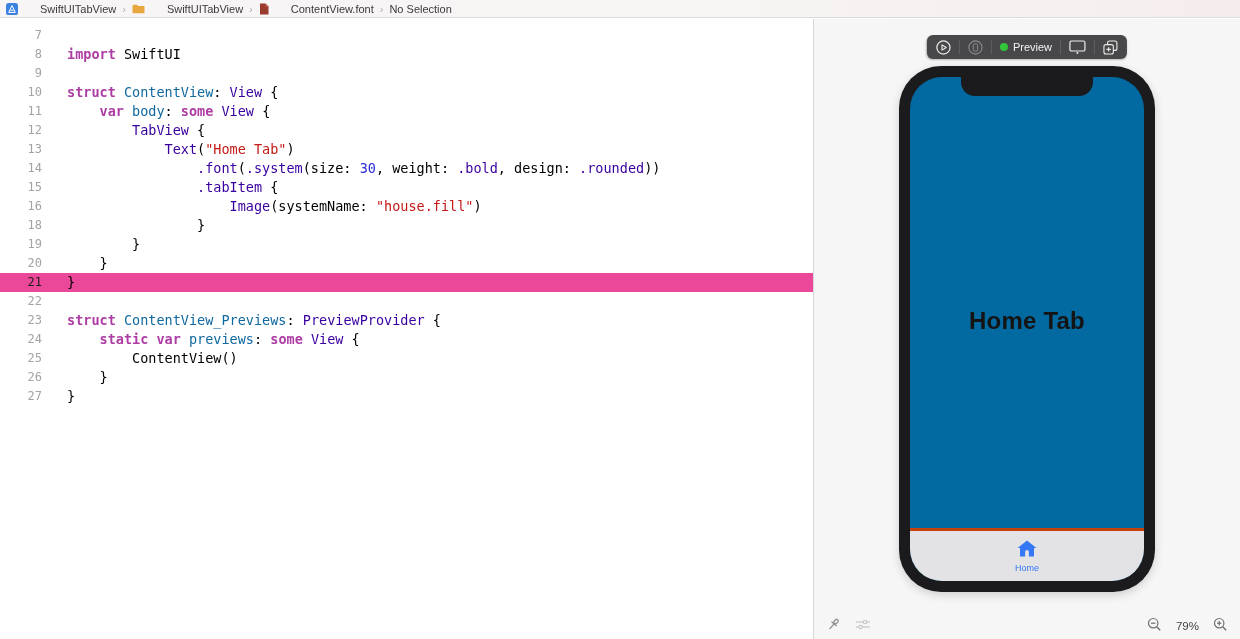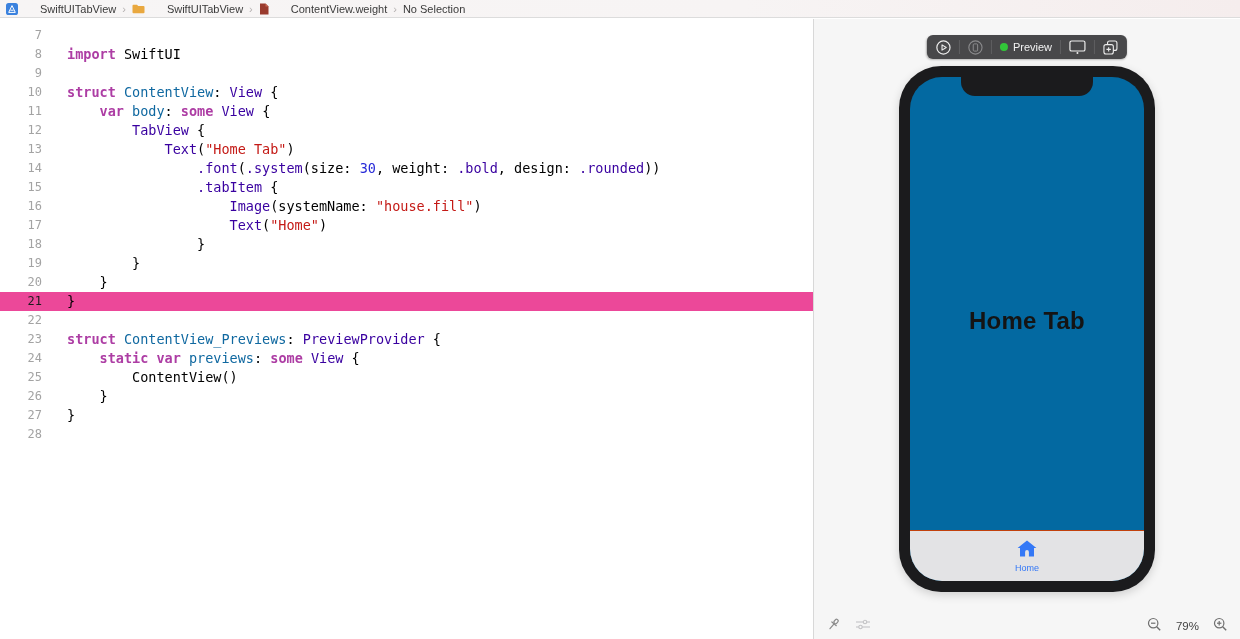--- a/index.html
+++ b/index.html
@@ -75,21 +75,21 @@
   .notch{
     position:absolute;top:0;left:50%;transform:translateX(-50%);
     width:132px;height:19px;background:#1b1b1d;border-radius:0 0 14px 14px;
   }
   .device-title{
     position:absolute;top:230px;left:0;right:0;text-align:center;
     font-size:24px;font-weight:bold;color:#141414;letter-spacing:.2px;
   }
   .tabbar{
     position:absolute;bottom:0;left:0;right:0;height:50px;
-    background:#e3e3e5;border-top:1px solid #c2410c;
+    background:#e3e3e5;border-top:3px solid #c2410c;
     display:flex;align-items:center;justify-content:center;
   }
   .tabitem{display:flex;flex-direction:column;align-items:center;gap:2px;cursor:default;}
   .tab-label{font-size:9px;color:#3478F6;}
 
   
   .bottombar{
     position:absolute;bottom:0;left:0;right:0;height:26px;
     display:flex;align-items:center;padding:0 12px;gap:14px;box-sizing:border-box;
   }
@@ -120,52 +120,50 @@
     <span>SwiftUITabView</span>
   </span>
   <span class="chev">›</span>
   <span class="crumb">
     <span>
       <svg width="10" height="12" viewBox="0 0 10 12">
           <path d="M1 0.5 H6.5 L9.5 3.5 V11.5 H1 Z" fill="#9A3B2E"></path>
           <path d="M6.5 0.5 L9.5 3.5 H6.5 Z" fill="#c96a55"></path>
         </svg>
     </span>
-    <span>ContentView.weight</span>
+    <span>ContentView.font</span>
   </span>
   <span class="chev">›</span>
   <span class="crumb">
     <span>No Selection</span>
   </span>
 </div>
 
 <div class="editor">
   <div class="code-area">
       <div class="cl"><span class="ln">7</span><span class="code"></span></div>
       <div class="cl"><span class="ln">8</span><span class="code"><span class="kw">import</span><span class="pl"> SwiftUI</span></span></div>
       <div class="cl"><span class="ln">9</span><span class="code"></span></div>
       <div class="cl"><span class="ln">10</span><span class="code"><span class="kw">struct</span><span class="pl"> </span><span class="de">ContentView</span><span class="pl">: </span><span class="ty">View</span><span class="pl"> {</span></span></div>
       <div class="cl"><span class="ln">11</span><span class="code"><span class="pl">    </span><span class="kw">var</span><span class="pl"> </span><span class="de">body</span><span class="pl">: </span><span class="kw">some</span><span class="pl"> </span><span class="ty">View</span><span class="pl"> {</span></span></div>
       <div class="cl"><span class="ln">12</span><span class="code"><span class="pl">        </span><span class="ty">TabView</span><span class="pl"> {</span></span></div>
       <div class="cl"><span class="ln">13</span><span class="code"><span class="pl">            </span><span class="ty">Text</span><span class="pl">(</span><span class="st">"Home Tab"</span><span class="pl">)</span></span></div>
       <div class="cl"><span class="ln">14</span><span class="code"><span class="pl">                </span><span class="ty">.font</span><span class="pl">(</span><span class="ty">.system</span><span class="pl">(size: </span><span class="nu">30</span><span class="pl">, weight: </span><span class="ty">.bold</span><span class="pl">, design: </span><span class="ty">.rounded</span><span class="pl">))</span></span></div>
       <div class="cl"><span class="ln">15</span><span class="code"><span class="pl">                </span><span class="ty">.tabItem</span><span class="pl"> {</span></span></div>
       <div class="cl"><span class="ln">16</span><span class="code"><span class="pl">                    </span><span class="ty">Image</span><span class="pl">(systemName: </span><span class="st">"house.fill"</span><span class="pl">)</span></span></div>
-      <div class="cl"><span class="ln">17</span><span class="code"><span class="pl">                    </span><span class="ty">Text</span><span class="pl">(</span><span class="st">"Home"</span><span class="pl">)</span></span></div>
       <div class="cl"><span class="ln">18</span><span class="code"><span class="pl">                }</span></span></div>
       <div class="cl"><span class="ln">19</span><span class="code"><span class="pl">        }</span></span></div>
       <div class="cl"><span class="ln">20</span><span class="code"><span class="pl">    }</span></span></div>
       <div class="cl hl"><span class="ln">21</span><span class="code"><span class="pl">}</span></span></div>
       <div class="cl"><span class="ln">22</span><span class="code"></span></div>
       <div class="cl"><span class="ln">23</span><span class="code"><span class="kw">struct</span><span class="pl"> </span><span class="de">ContentView_Previews</span><span class="pl">: </span><span class="ty">PreviewProvider</span><span class="pl"> {</span></span></div>
       <div class="cl"><span class="ln">24</span><span class="code"><span class="pl">    </span><span class="kw">static</span><span class="pl"> </span><span class="kw">var</span><span class="pl"> </span><span class="de">previews</span><span class="pl">: </span><span class="kw">some</span><span class="pl"> </span><span class="ty">View</span><span class="pl"> {</span></span></div>
       <div class="cl"><span class="ln">25</span><span class="code"><span class="pl">        ContentView()</span></span></div>
       <div class="cl"><span class="ln">26</span><span class="code"><span class="pl">    }</span></span></div>
       <div class="cl"><span class="ln">27</span><span class="code"><span class="pl">}</span></span></div>
-      <div class="cl"><span class="ln">28</span><span class="code"></span></div>
     </div>
 </div>
 
 <div class="vdivider"></div>
 
 <div class="preview-pane">
 
   <div class="pill">
     <span class="btn">
       <span>

